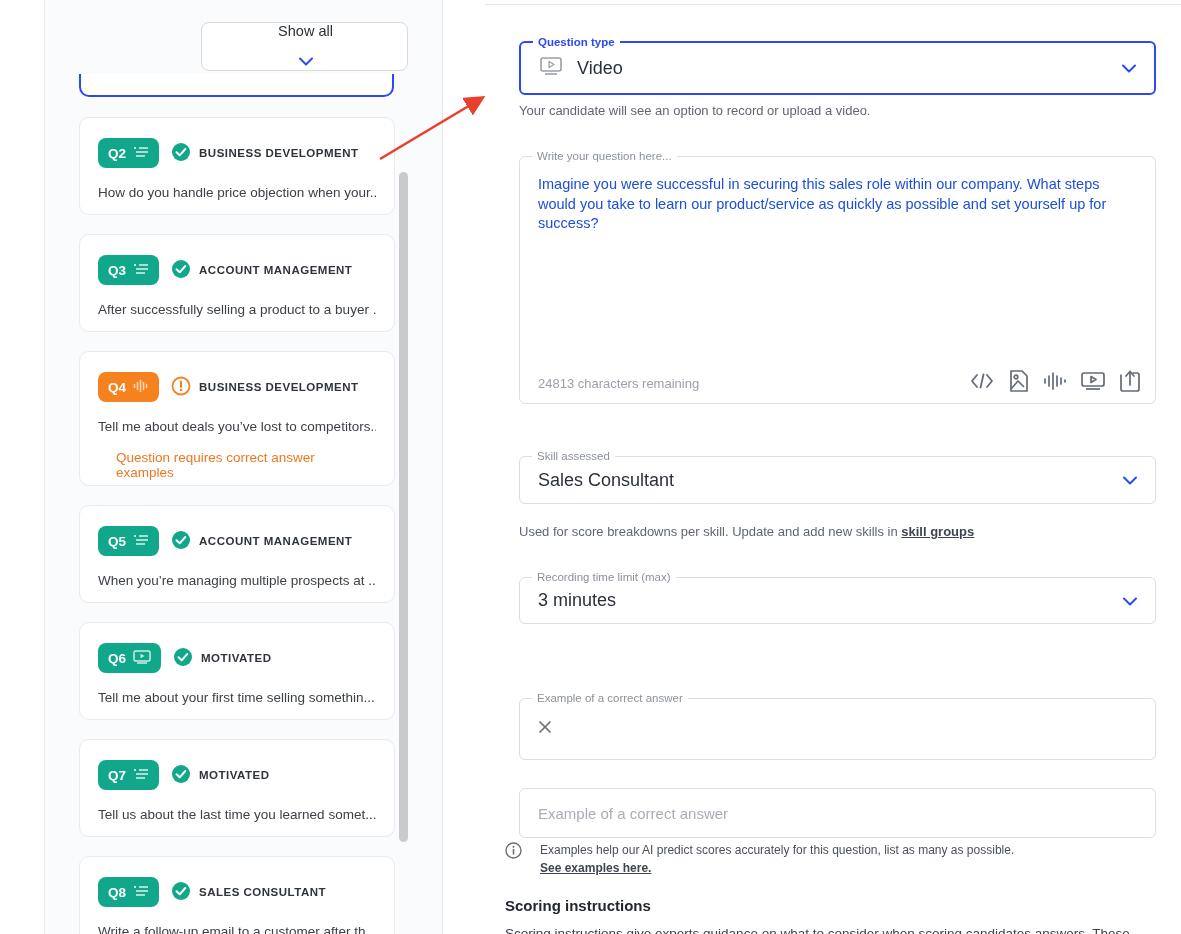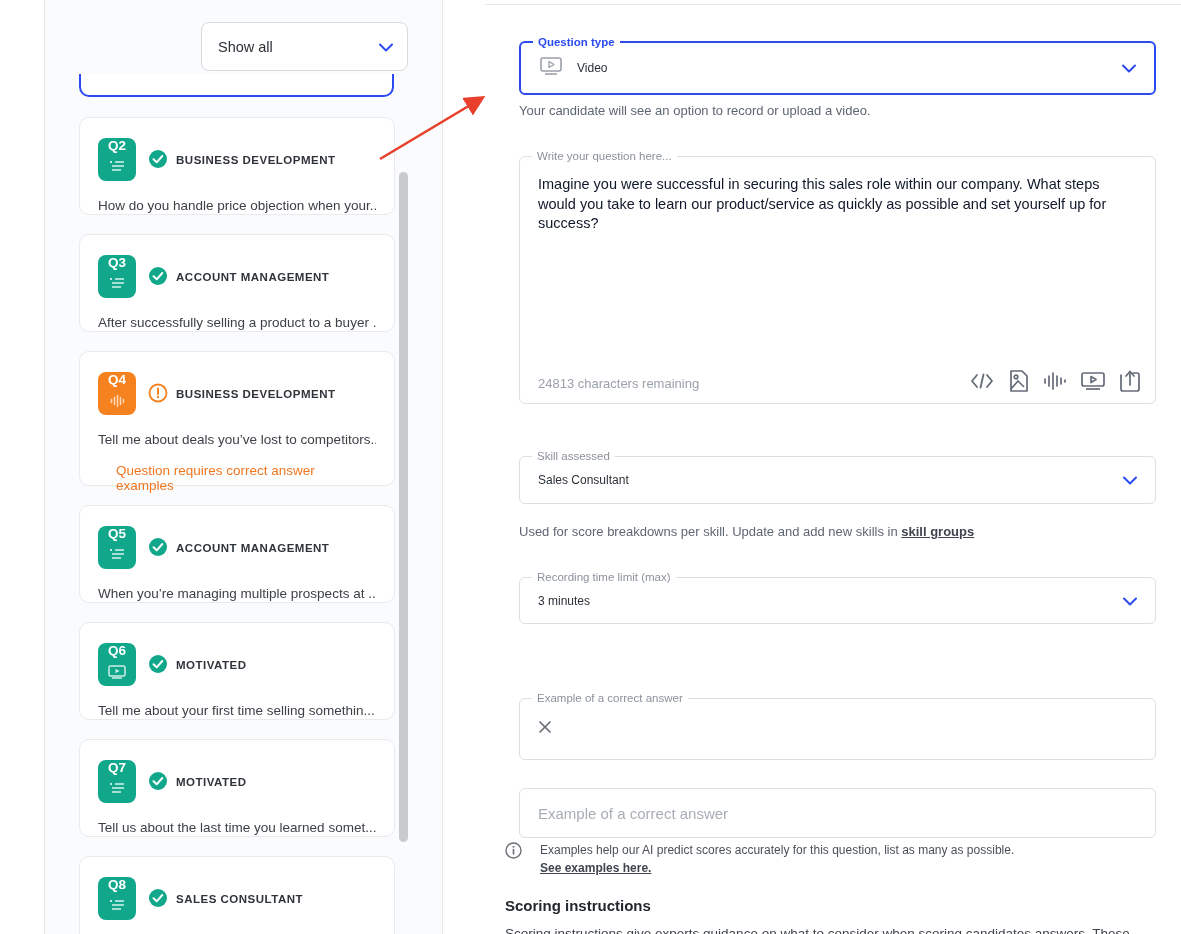--- a/index.html
+++ b/index.html
@@ -15,66 +15,66 @@
     background:#fafbfc; border-left:1px solid #e6e7eb; border-right:1px solid #e6e7eb;
   }
   .selected-card {
     position:absolute; left:34px; top:-42px; width:315px; height:139px;
     background:#ffffff; border:2px solid #2b4bf0; border-radius:10px; z-index:1;
   }
   .top-mask { position:absolute; left:0; top:0; width:100%; height:74px; background:#fafbfc; z-index:2; }
   .filter-select {
     position:absolute; left:156px; top:22px; width:207px; height:49px; z-index:3;
     background:#ffffff; border:1px solid #d8dade; border-radius:8px;
-    display:flex; align-items:center; padding:0 14px 0 16px; cursor:pointer;
+    display:flex; align-items:center; padding:0 14px 0 16px; cursor:pointer;flex-direction:column;
   }
   .filter-select .label { font-size:14.5px; color:#2b3037; flex:1; }
 
   .q-card {
     position:absolute; left:34px; width:316px; height:98px;
     background:#ffffff; border:1px solid #e8eaee; border-radius:10px;
     padding:20px 18px; z-index:1;
   }
   .q-card.tall { height:135px; }
   .q-head { display:flex; align-items:center; gap:12px; }
   .badge {
     display:inline-flex; align-items:center; gap:7px;
     background:#10a78b; color:#fff; border-radius:8px;
-    height:43px; padding:0 10px; font-weight:bold; font-size:13.5px;flex-direction:column;
-  }
-  .badge.orange { background:#f5821f;align-items:flex-end; }
+    height:30px; padding:0 10px; font-weight:bold; font-size:13.5px;
+  }
+  .badge.orange { background:#f5821f; }
   .cat { font-size:11.5px; font-weight:bold; letter-spacing:.5px; color:#2f343b; display:flex; align-items:center; gap:8px;text-align:center; }
   .q-text { margin-top:16px; font-size:13.5px; color:#3c4148; line-height:1.3; white-space:nowrap; overflow:hidden; }
   .q-warn { margin-top:14px; font-size:13.5px; color:#f0761f;margin-left:18px; }
   .scroll-thumb {
     position:absolute; left:354px; top:172px; width:9px; height:670px;
     background:#c9cacd; border-radius:5px; z-index:3;
   }
 
   
   .panel { position:absolute; left:444px; top:0; width:737px; height:934px; background:#ffffff; }
   .panel-topline { position:absolute; left:41px; top:4px; right:0; height:1px; background:#e6e7eb; }
 
   .fieldbox { position:absolute; left:61px; width:637px; background:#fff; border:1px solid #dcdee3; border-radius:6px;margin-left:14px; }
   .fieldbox .notch-label {
     position:absolute; top:-8px; left:12px; background:#fff; padding:0 5px;
     font-size:11.5px; color:#8b919b; line-height:14px; white-space:nowrap;
   }
   .fieldbox.focus { border:2px solid #2b4bf0; }
   .fieldbox.focus .notch-label { color:#2b4bf0; font-weight:bold; }
   .field-row { display:flex; align-items:center; height:100%; padding:0 18px; gap:14px; }
-  .field-value { font-size:12px; color:#2b3138; flex:1; }
+  .field-value { font-size:18px; color:#2b3138; flex:1; }
   .helper { position:absolute; left:75px; font-size:13px; color:#5f6673; }
   .link-bold { font-weight:bold; text-decoration:underline; color:#3f4550; cursor:pointer; }
 
   .qtype { top:41px; height:54px; }
   .qtype-helper { top:103px; }
 
   .qarea { top:156px; height:248px; }
-  .qarea-text { padding:18px; font-size:14.5px; line-height:1.35; color:#0f172a; width:100%; }
+  .qarea-text { padding:18px; font-size:14.5px; line-height:1.35; color:#1d4ed8; width:100%; }
   .chars { position:absolute; left:18px; bottom:12px; font-size:13px; color:#9ba1aa; }
   .toolbar { position:absolute; right:14px; bottom:10px; display:flex; align-items:center; gap:13px; }
   .toolbar svg { display:block; cursor:pointer; }
 
   .skill { top:456px; height:48px; }
   .skill-helper { top:524px; }
   .rectime { top:577px; height:47px; }
   .rectime-helper { top:632px; }
 
   .ex1 { top:698px; height:62px; }

